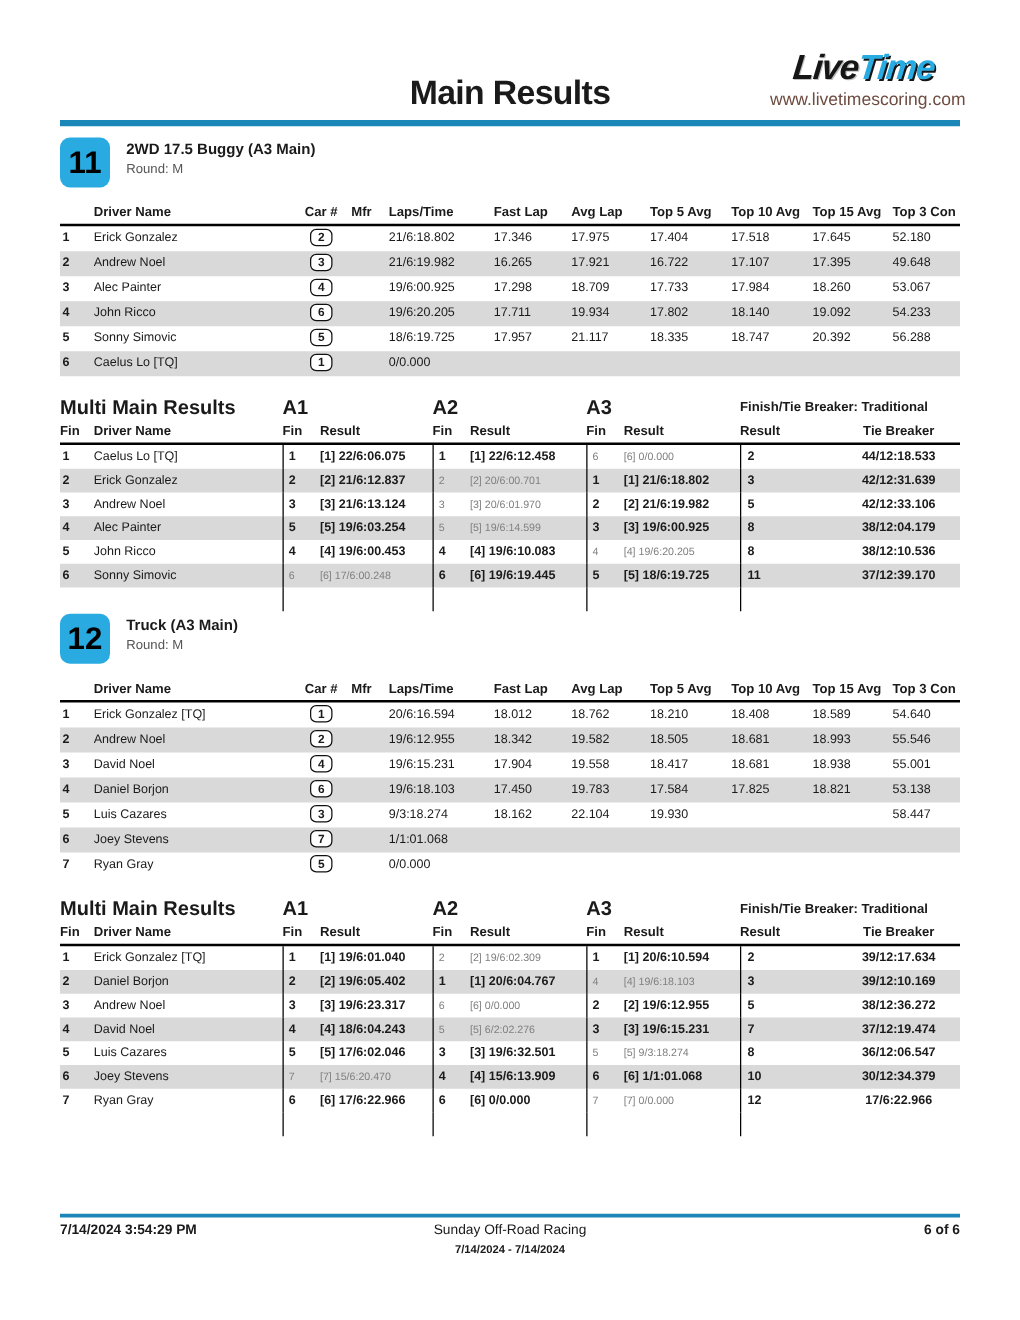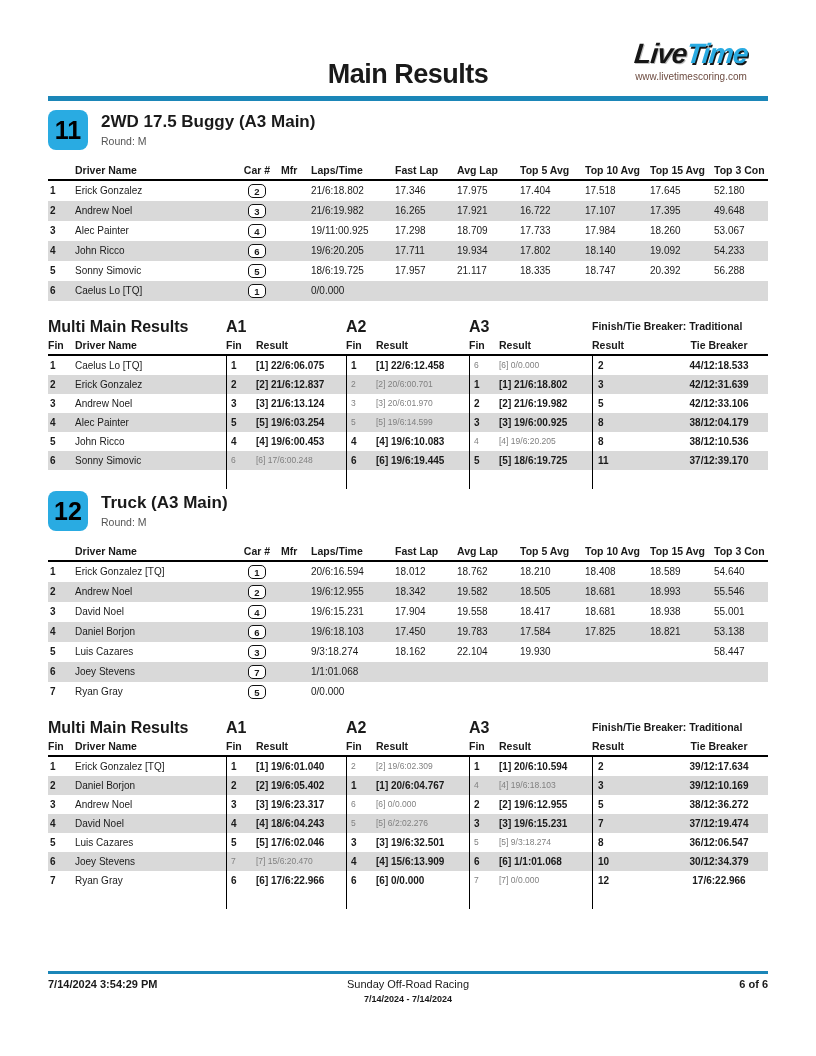--- a/index.html
+++ b/index.html
@@ -9,32 +9,32 @@
 
   
   .top { position:relative; height:96px; }
   .main-title { position:absolute; left:0; right:0; bottom:6px; text-align:center;
                 font-size:27px; font-weight:bold; letter-spacing:-0.5px; }
   .logo { position:absolute; right:50px; top:40px; width:150px; text-align:center; }
   .logo-text { font-style:italic; font-weight:bold; font-size:28px; letter-spacing:-1px;
                transform:skewX(-6deg); white-space:nowrap; line-height:1; }
   .logo-live { color:#161616; text-shadow:1px 1px 0 #bfbfbf; }
   .logo-time { color:#29abe2; text-shadow:1.5px 1.5px 0 #161616; }
-  .logo-url { font-size:10px; color:#6d4c41; margin-top:3px; }
+  .logo-url { font-size:14px; color:#6d4c41; margin-top:3px; }
   .accent-bar { height:5px; background:#1b86b8; margin:0 48px; }
 
   .content { padding:0 48px; }
 
   
   .sec-header { display:flex; align-items:flex-start; margin-top:9px; }
   .badge { width:40px; height:40px; border-radius:8px; background:#29abe2; color:#000;
            font-size:25px; font-weight:bold; display:flex; align-items:center; justify-content:center;
            flex:none; }
   .sec-titles { margin-left:13px; padding-top:2px; }
-  .sec-title { font-size:17px; font-weight:bold; }
+  .sec-title { font-size:12px; font-weight:bold; }
   .sec-round { font-size:10.5px; color:#555; margin-top:3px; }
 
   
   .results-grid { display:grid; grid-template-columns:27px 158px 48px 30px 84px 62px 63px 65px 65px 64px 54px; }
   .rg-head { margin-top:10px; border-bottom:2px solid #000; }
   .rg-head > div { font-size:10.5px; font-weight:bold; padding:4px 0 3px 0; }
   .rg-row { height:20px; align-items:center; }
   .rg-body .rg-row:nth-child(even) { background:#d9d9d9; }
   .rg-row > div { font-size:10px; line-height:20px; white-space:nowrap; overflow:hidden; }
   .cell-pos { font-weight:bold; padding-left:2px; }
@@ -143,21 +143,21 @@
             <div>16.722</div>
             <div>17.107</div>
             <div>17.395</div>
             <div>49.648</div>
           </div>
           <div class="results-grid rg-row">
             <div class="cell-pos">3</div>
             <div>Alec Painter</div>
             <div class="cell-car"><span class="car-box">4</span></div>
             <div></div>
-            <div>19/11:00.925</div>
+            <div>19/6:00.925</div>
             <div>17.298</div>
             <div>18.709</div>
             <div>17.733</div>
             <div>17.984</div>
             <div>18.260</div>
             <div>53.067</div>
           </div>
           <div class="results-grid rg-row">
             <div class="cell-pos">4</div>
             <div>John Ricco</div>

